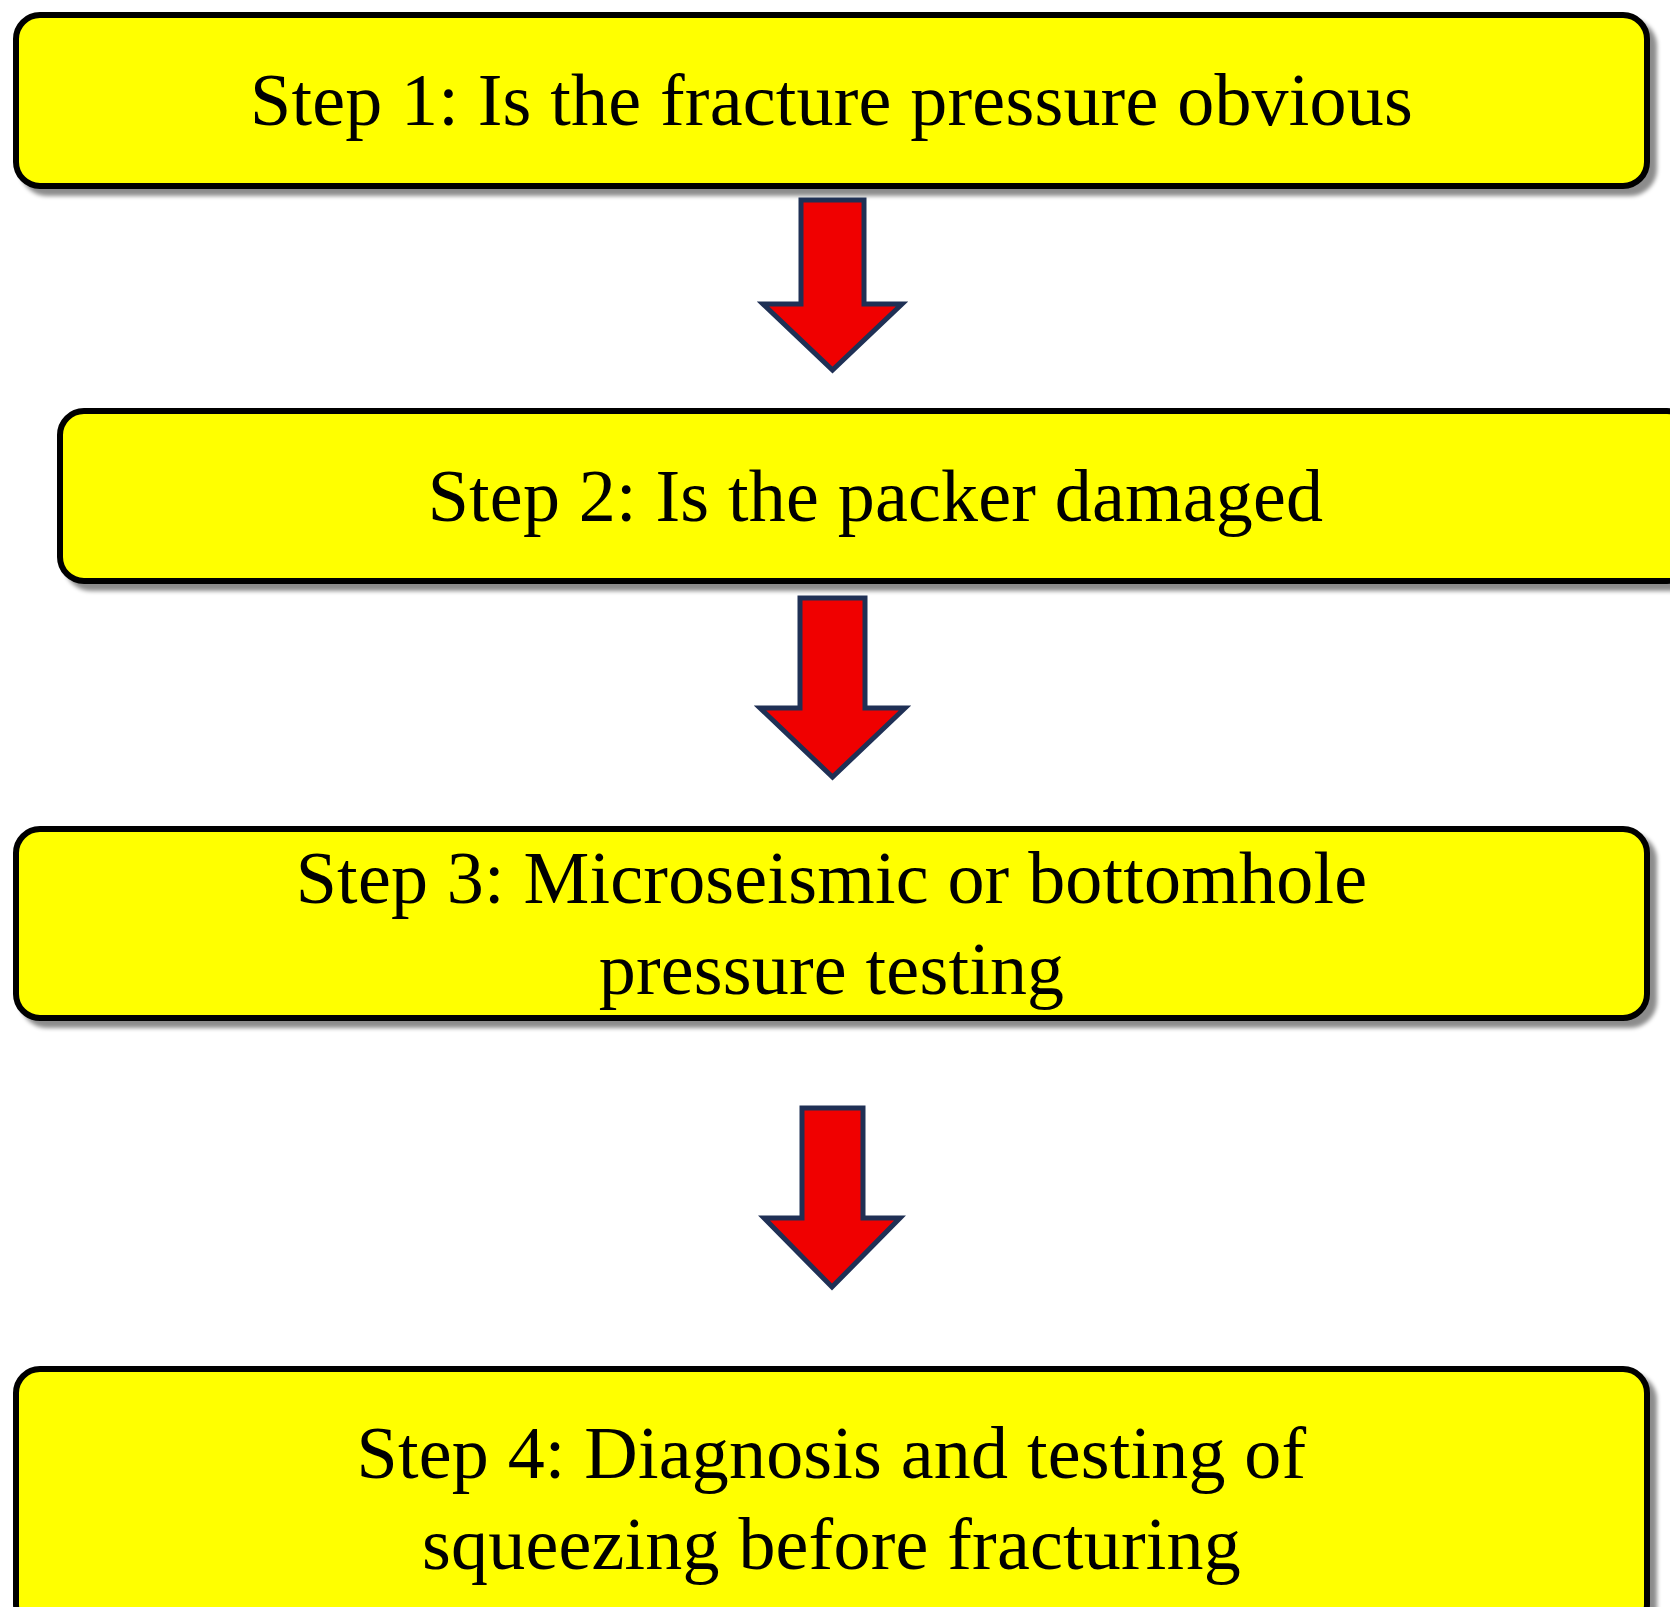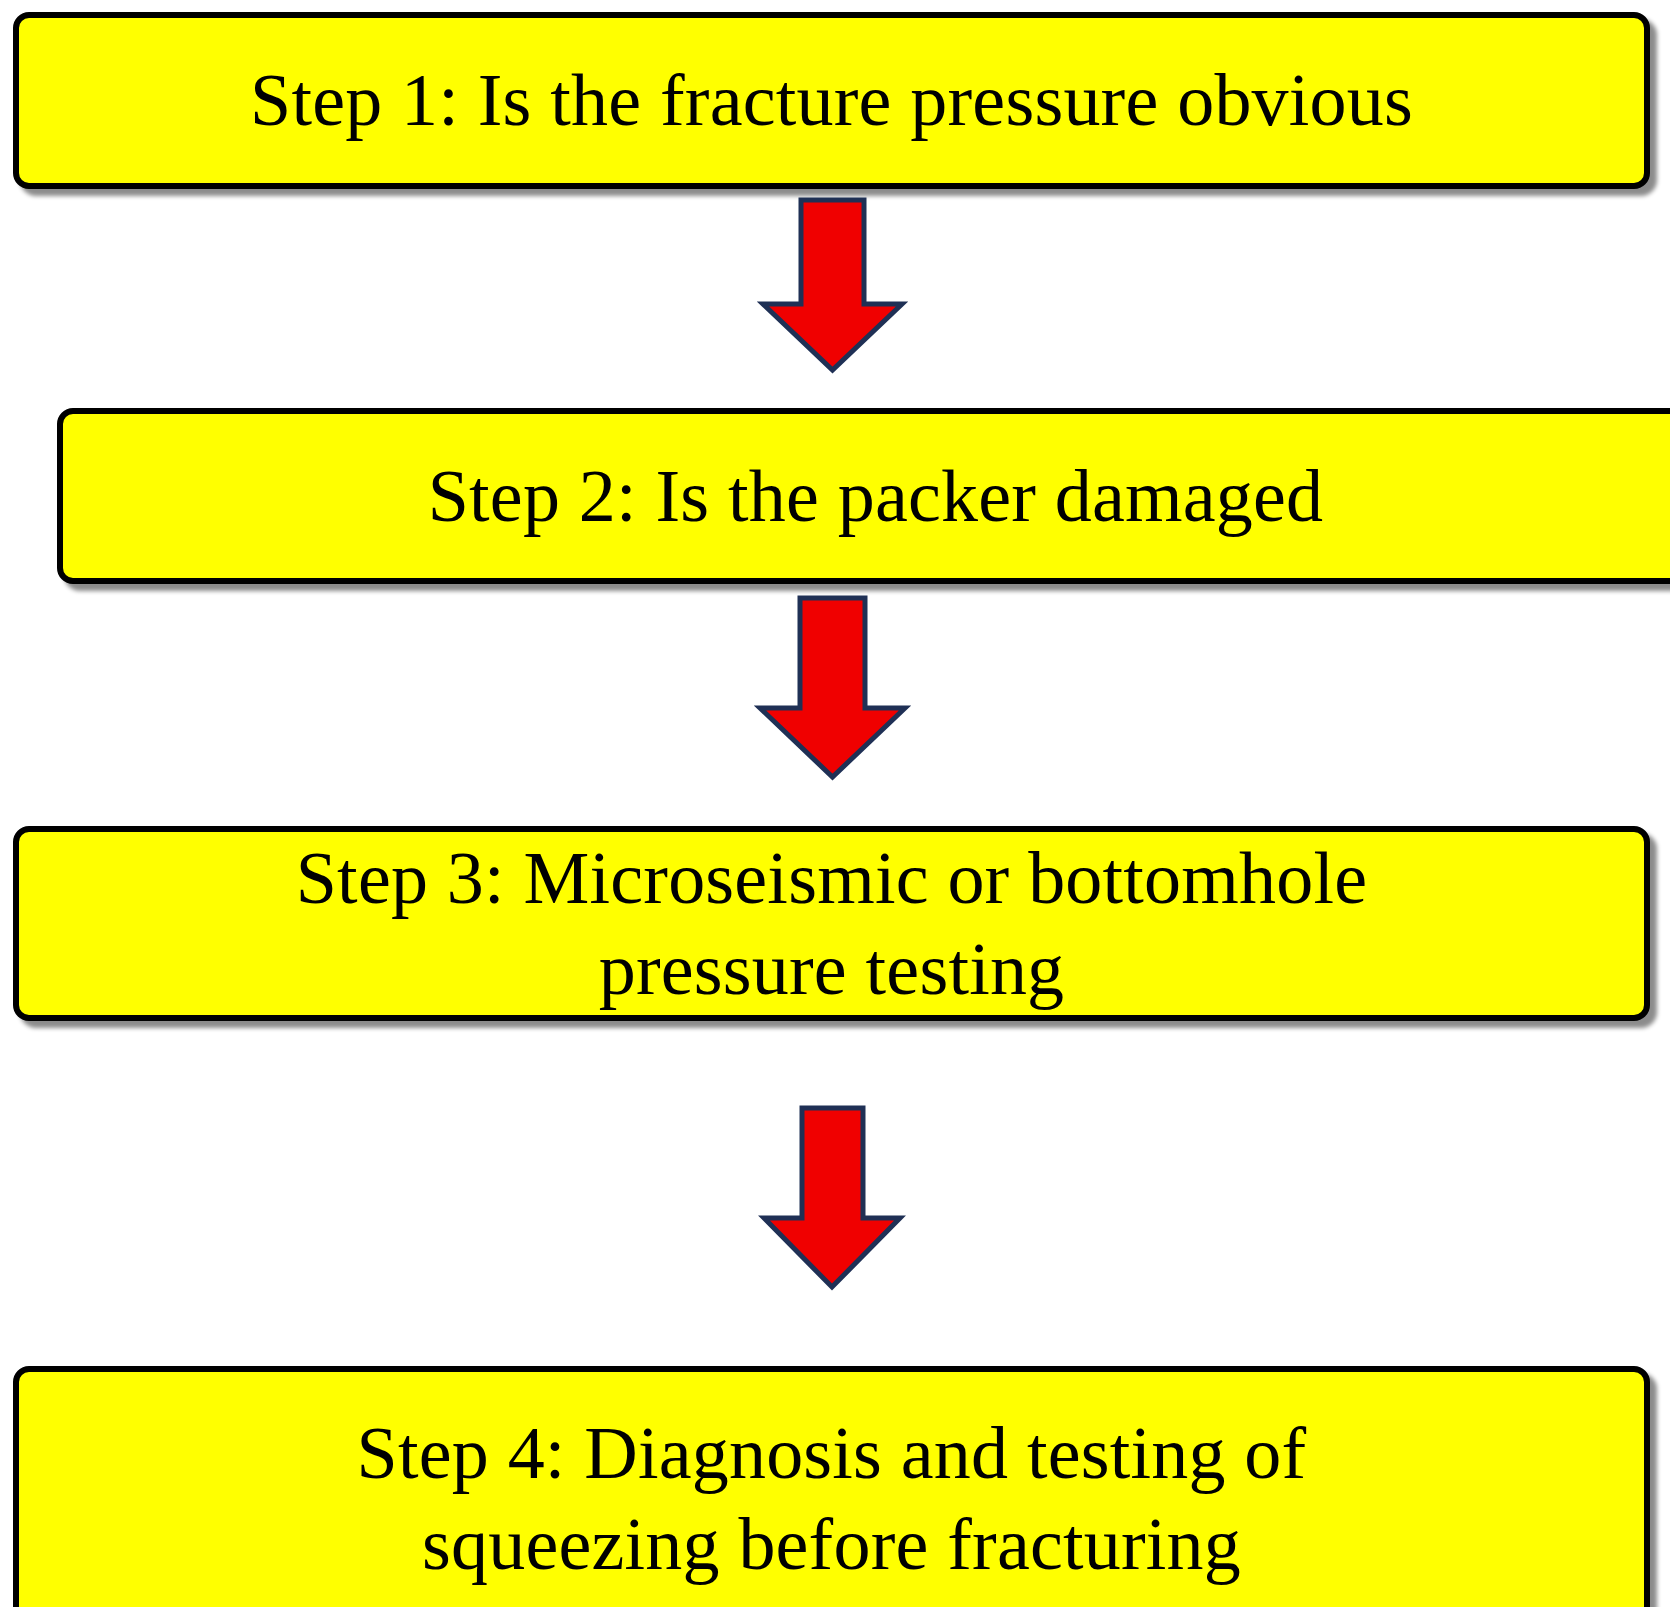--- a/index.html
+++ b/index.html
@@ -17,21 +17,21 @@
     position: relative;
     width: 1670px;
     height: 1607px;
     background: #ffffff;
   }
   .step-box {
     position: absolute;
     box-sizing: border-box;
     background: #FFFF00;
     border: 6px solid #000000;
-    border-radius: 16px;
+    border-radius: 27px;
     box-shadow: 7px 7px 4px rgba(0,0,0,0.45);
     display: flex;
     align-items: center;
     justify-content: center;
     text-align: center;
   }
   .step-label {
     color: #000000;
     font-family: "Liberation Serif", "DejaVu Serif", serif;
     font-weight: 400;

